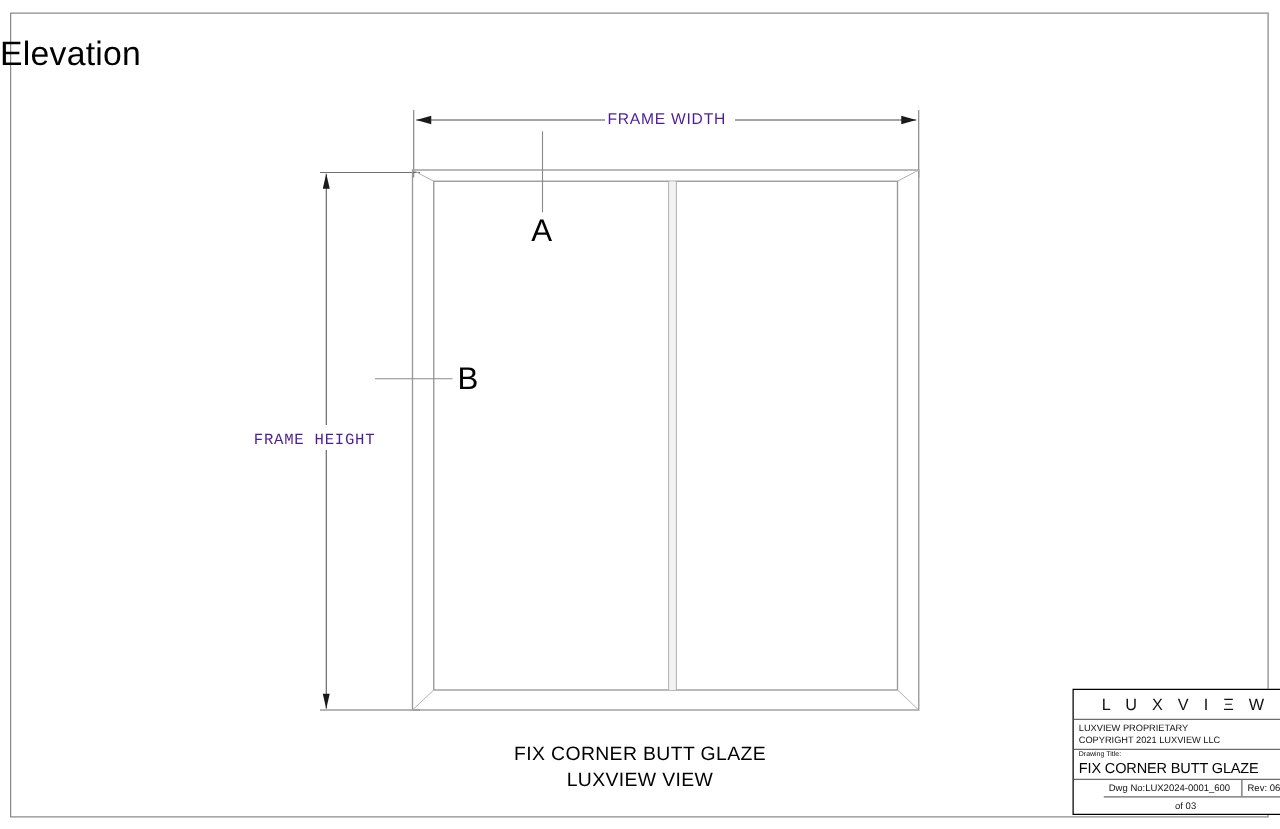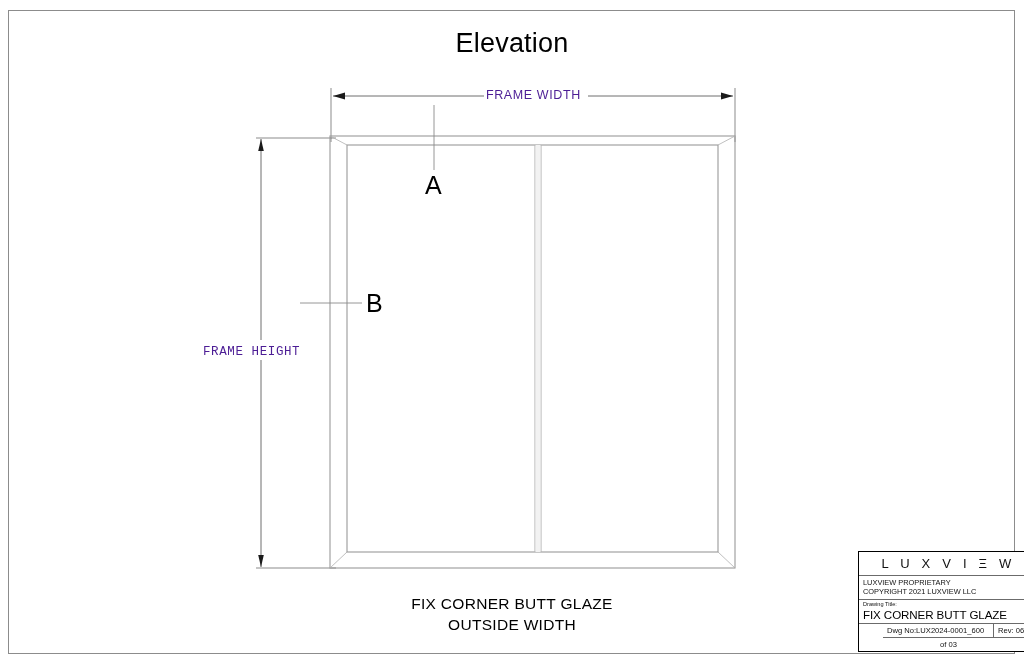--- a/index.html
+++ b/index.html
@@ -26,21 +26,20 @@
     border: 1px solid #8c8c8c;
     box-sizing: border-box;
   }
 
   
   #drawing-title {
     position: absolute;
     left: 0;
     top: 28px;
     width: 1024px;
-    text-align: center;
     font-size: 27px;
     letter-spacing: 0.2px;
     color: #000;
   }
 
   
   #drawing-canvas {
     position: absolute;
     left: 0;
     top: 0;
@@ -206,21 +205,21 @@
 </svg>
 
 <div class="dim-label" id="frame-width-label">FRAME WIDTH</div>
 <div class="dim-label" id="frame-height-label">FRAME HEIGHT</div>
 
 <div class="callout-letter" id="callout-a-letter">A</div>
 <div class="callout-letter" id="callout-b-letter">B</div>
 
 <div id="caption">
   <div>FIX CORNER BUTT GLAZE</div>
-  <div>OUTSIDE WIDTH</div>
+  <div>LUXVIEW VIEW</div>
 </div>
 
 <div id="title-block">
 
   <div class="tb-row" id="tb-logo">L U X V I Ξ W</div>
 
   <div class="tb-row" id="tb-proprietary">
     <div>LUXVIEW PROPRIETARY</div>
     <div>COPYRIGHT 2021 LUXVIEW LLC</div>
   </div>

